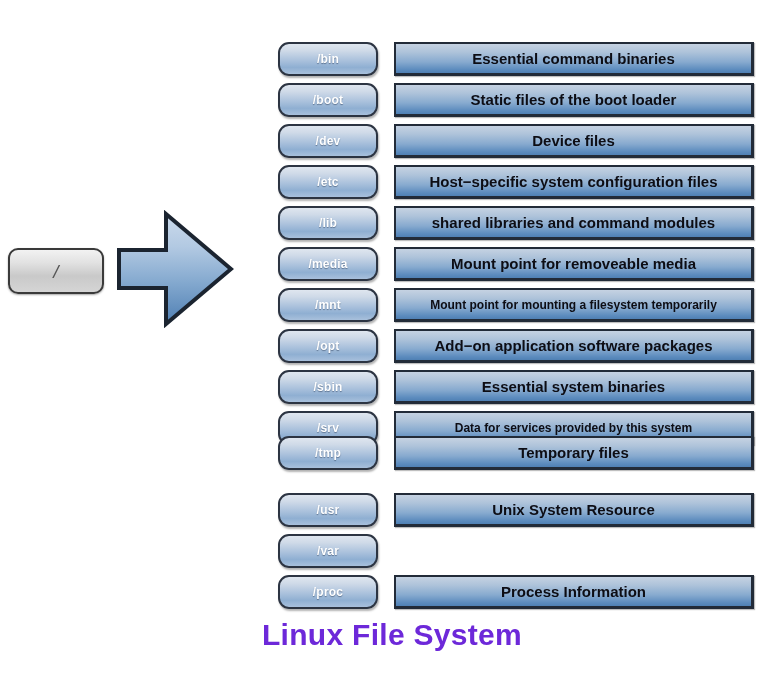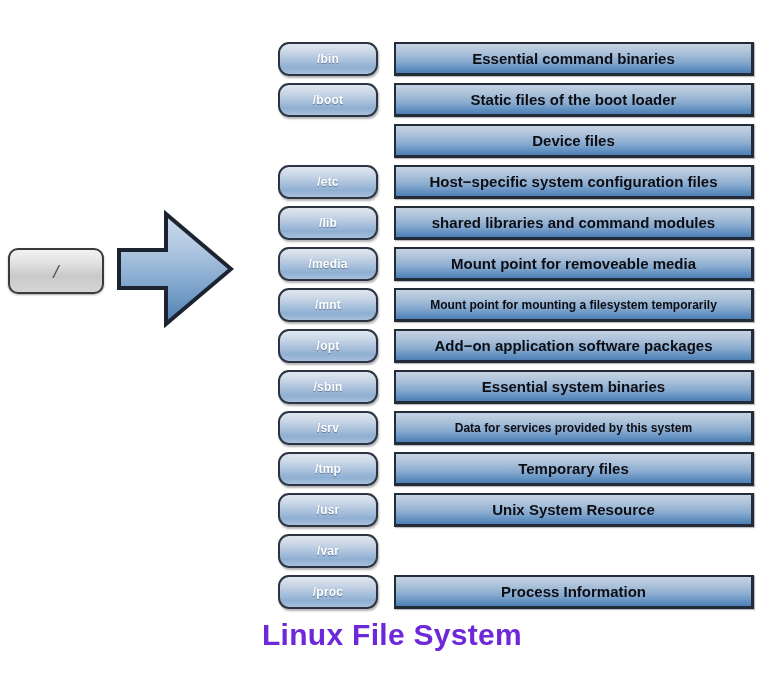--- a/index.html
+++ b/index.html
@@ -159,20 +159,23 @@
       </div>
       <div class="row" style="top: 83px;">
         <div class="dir-pill">
           <span class="pill-text">/boot</span>
         </div>
         <div class="desc-box">
           <span class="desc-text">Static files of the boot loader</span>
         </div>
       </div>
       <div class="row" style="top: 124px;">
+        <div class="dir-pill">
+          <span class="pill-text">/dev</span>
+        </div>
         <div class="desc-box">
           <span class="desc-text">Device files</span>
         </div>
       </div>
       <div class="row" style="top: 165px;">
         <div class="dir-pill">
           <span class="pill-text">/etc</span>
         </div>
         <div class="desc-box">
           <span class="desc-text">Host−specific system configuration files</span>
@@ -219,21 +222,21 @@
         </div>
       </div>
       <div class="row" style="top: 411px;">
         <div class="dir-pill">
           <span class="pill-text">/srv</span>
         </div>
         <div class="desc-box small">
           <span class="desc-text">Data for services provided by this system</span>
         </div>
       </div>
-      <div class="row" style="top: 452px;">
+      <div class="row" style="top: 436px;">
         <div class="dir-pill">
           <span class="pill-text">/tmp</span>
         </div>
         <div class="desc-box">
           <span class="desc-text">Temporary files</span>
         </div>
       </div>
       <div class="row" style="top: 493px;">
         <div class="dir-pill">
           <span class="pill-text">/usr</span>

